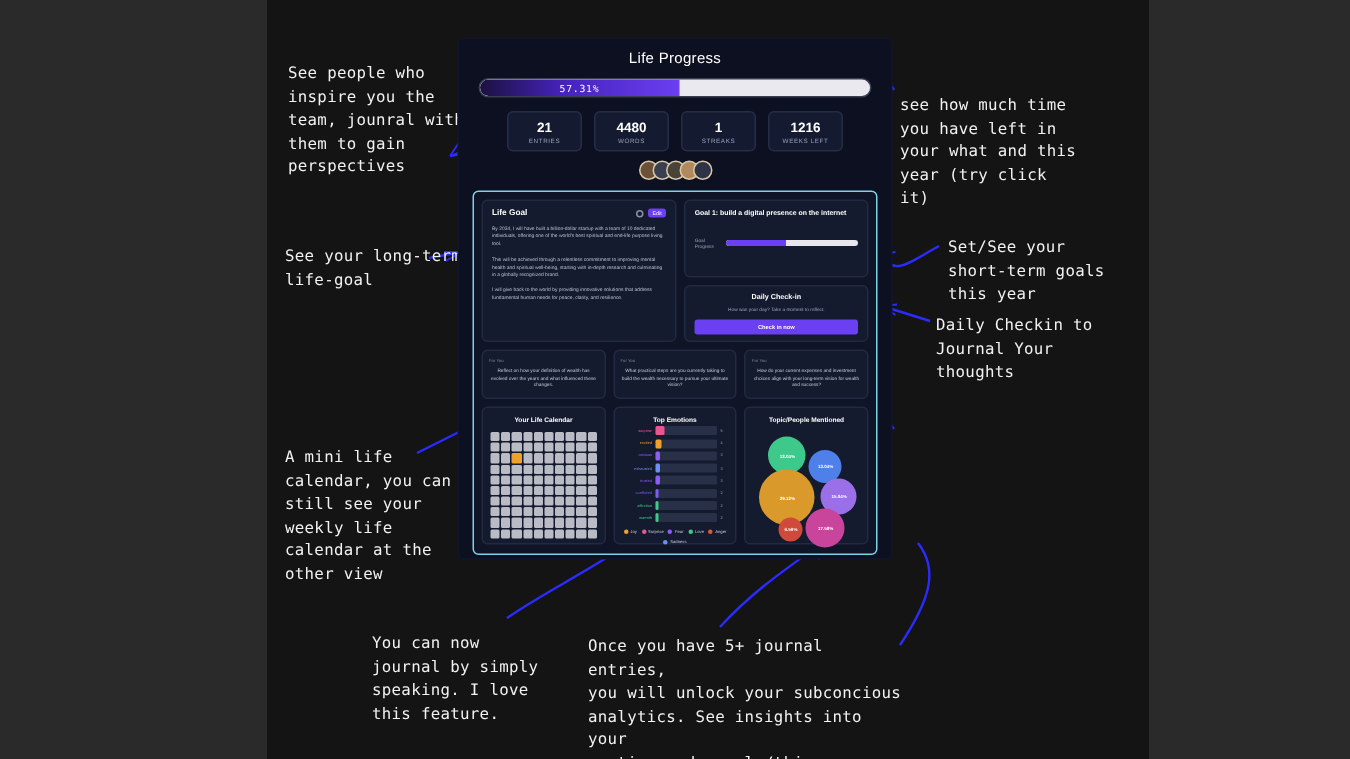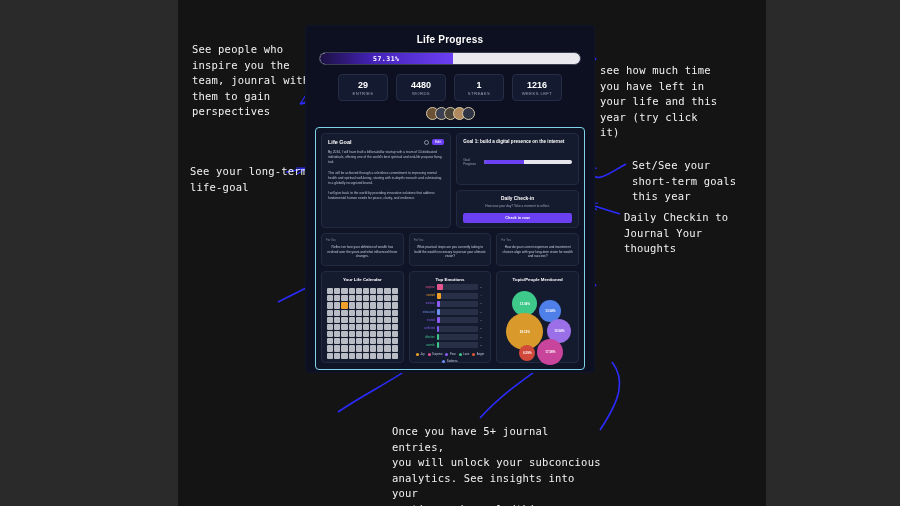--- a/index.html
+++ b/index.html
@@ -32,40 +32,40 @@
   
   #app {
     position: absolute; left: 305px; top: 25px;
     width: 290px; height: 348px;
     background: #0c1020;
     border-radius: 4px;
     overflow: hidden;
     border: 1px solid #11152a;
   }
   .app-title {
-    text-align: center; color: #ffffff; font-weight: bold;
+    text-align: center; color: #ffffff; font-weight: normal;
     font-size: 10px; padding-top: 8px; letter-spacing: .2px;
   }
 
   
   .prog-wrap {
     margin: 7px 13px 0 13px; height: 13px;
     background: #e9e9ef; border-radius: 7px;
     border: 1px solid #3b3f52; position: relative; overflow: hidden;
   }
   .prog-fill {
     position: absolute; left: 0; top: 0; bottom: 0; width: 51%;
     background: linear-gradient(90deg,#1b1140 0%, #4422b8 40%, #6b3ff2 100%);
     border-radius: 7px 0 0 7px;
   }
   .prog-label {
     position: absolute; left: 0; top: 0; bottom: 0; width: 51%;
     display: flex; align-items: center; justify-content: center;
     font-family: "DejaVu Sans Mono", monospace;
-    font-size: 6.5px; font-weight: bold; color: #ffffff; letter-spacing: .5px;
+    font-size: 6.5px; font-weight: normal; color: #ffffff; letter-spacing: .5px;
   }
 
   
   .stats { display: flex; gap: 8px; justify-content: center; margin-top: 9px; }
   .stat {
     width: 50px; height: 27px; background: #141a30;
     border: 1px solid #262d47; border-radius: 4px;
     display: flex; flex-direction: column; align-items: center; justify-content: center;
   }
   .stat .v { color: #fff; font-size: 9px; font-weight: bold; line-height: 10px; }
@@ -192,48 +192,58 @@
     </g>
   </svg>
 
   <div class="anno" style="left:192px;top:42px;width:122px">See people who
 inspire you the
 team, jounral with
 them to gain
 perspectives</div>
   <div class="anno" style="left:190px;top:164px;width:125px">See your long-term
 life-goal</div>
+  <div class="anno" style="left:190px;top:298px;width:120px">A mini life
+calendar, you can
+still see your
+weekly life
+calendar at the
+other view</div>
   <div class="anno" style="left:600px;top:63px;width:128px">see how much time
 you have left in
-your life and this
+your what and this
 year (try click
 it)</div>
   <div class="anno" style="left:624px;top:210px;width:124px">Daily Checkin to
 Journal Your
 thoughts</div>
   <div class="anno" style="left:632px;top:158px;width:122px">Set/See your
 short-term goals
 this year</div>
+  <div class="anno" style="left:248px;top:422px;width:132px">You can now
+journal by simply
+speaking. I love
+this feature.</div>
   <div class="anno" style="left:392px;top:424px;width:215px">Once you have 5+ journal entries,
 you will unlock your subconcious
 analytics. See insights into your
 emotion and people/things
 associated</div>
 
   <div id="app">
     <div class="app-title">Life Progress</div>
 
     <div class="prog-wrap">
       <div class="prog-fill" style="width: 51%;"></div>
       <div class="prog-label" style="width: 51%;">57.31%</div>
     </div>
 
     <div class="stats">
       <div class="stat">
-        <div class="v">29</div>
+        <div class="v">21</div>
         <div class="k">ENTRIES</div>
       </div>
       <div class="stat">
         <div class="v">4480</div>
         <div class="k">WORDS</div>
       </div>
       <div class="stat">
         <div class="v">1</div>
         <div class="k">STREAKS</div>
       </div>

